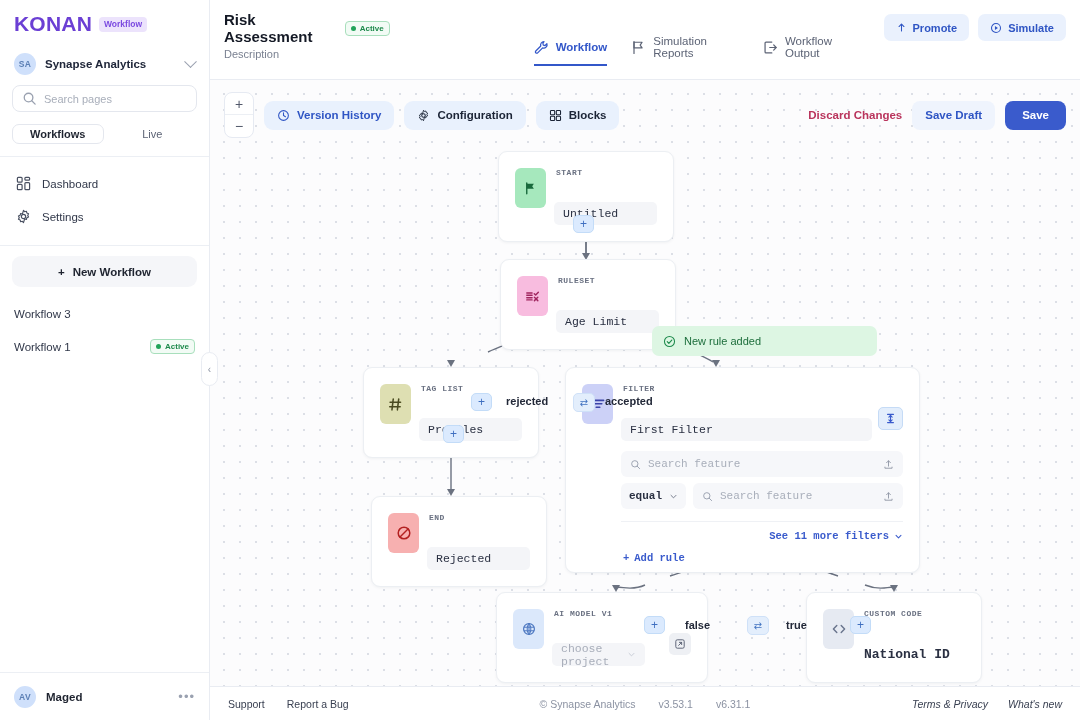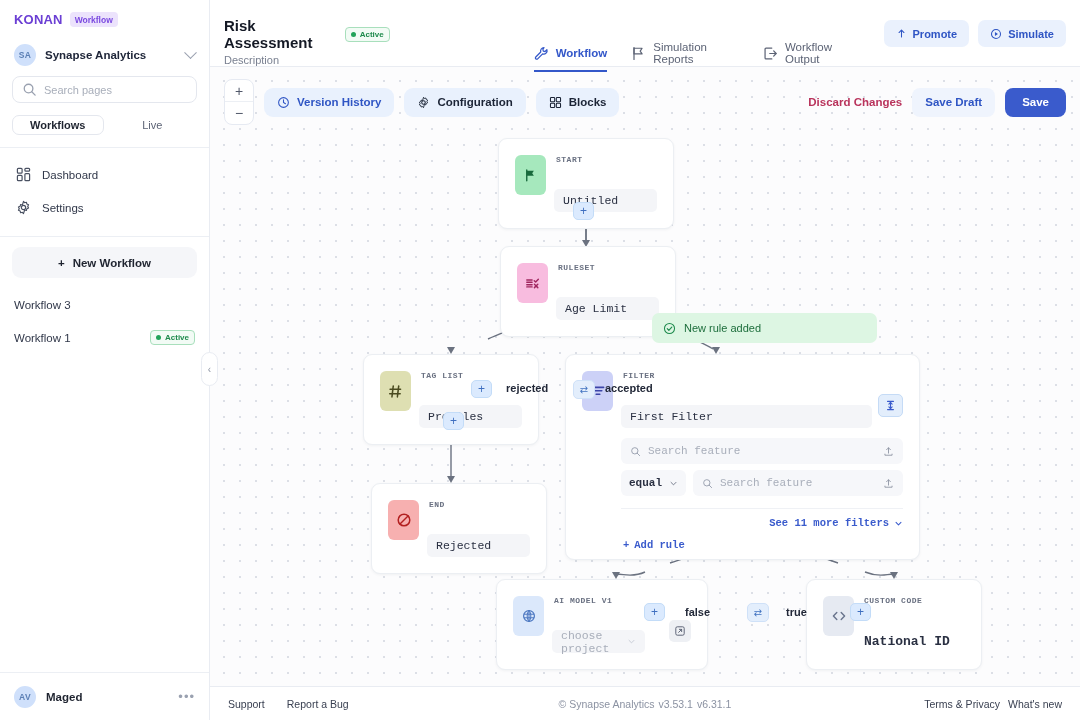--- a/index.html
+++ b/index.html
@@ -15,21 +15,21 @@
   
   .sidebar {
     width: 210px; height: 720px;
     background: #ffffff;
     border-right: 1px solid #e9ecf2;
     display: flex; flex-direction: column;
     position: relative;
   }
   .brand { display: flex; align-items: center; gap: 7px; padding: 12px 14px 10px 14px; }
   .brand-name {
-    font-size: 13px; font-weight: 700; letter-spacing: .2px;
+    font-size: 21px; font-weight: 700; letter-spacing: .2px;
     color: #6b3fd4;
   }
   .brand-chip {
     font-size: 8.5px; font-weight: 700; color: #7b4ae0;
     background: #ece3fc; border-radius: 4px; padding: 2.5px 5px;
   }
   .org-row {
     display: flex; align-items: center; gap: 9px;
     padding: 7px 14px 10px 14px; cursor: pointer;
   }
@@ -109,22 +109,22 @@
     width: 17px; height: 34px; border-radius: 9px;
     background: #fff; border: 1px solid #e9ecf2;
     display: flex; align-items: center; justify-content: center;
     font-size: 10px; color: #8d94a3; cursor: pointer; z-index: 40;
   }
 
   
   .main { flex: 1; position: relative; display: flex; flex-direction: column; height: 720px; }
 
   .topbar {
-    height: 67px; background: #fff; border-bottom: 1px solid #e9ecf2;
-    display: flex; align-items: flex-start; padding: 17px 14px 0 14px;
+    height: 80px; background: #fff; border-bottom: 1px solid #e9ecf2;
+    display: flex; align-items: flex-start; padding: 11px 14px 0 14px;
     position: relative; z-index: 30; gap: 24px;
   }
   .title-wrap { display: flex; flex-direction: column; gap: 3px; }
   .title-row { display: flex; align-items: center; gap: 8px; }
   .title { font-size: 15px; font-weight: 700; color: #141925; }
   .subtitle { font-size: 11px; color: #7a8191; }
 
   .tabs { display: flex; align-items: flex-end; gap: 24px; margin-left: 120px; height: 55px; }
   .tab {
     display: flex; align-items: center; gap: 7px; height: 36px;
@@ -275,23 +275,23 @@
     display: flex; align-items: center; justify-content: center; cursor: pointer;
     flex: 0 0 22px; align-self: center;
   }
 
   .footer {
     height: 34px; background: #fff; border-top: 1px solid #e9ecf2;
     display: flex; align-items: center; padding: 0 18px; font-size: 10.5px;
     color: #3a4152; gap: 22px; position: relative; z-index: 30;
   }
   .footer .mid { position: absolute; left: 0; right: 0; display: flex; justify-content: center;
-                 gap: 4px; color: #8b92a2; pointer-events: none; }
+                 gap: 23px; color: #8b92a2; pointer-events: none; }
   .footer .mid span { pointer-events: auto; }
-  .footer .right { margin-left: auto; display: flex; gap: 8px; }
+  .footer .right { margin-left: auto; display: flex; gap: 20px; font-style: italic; }
   .footer span { cursor: pointer; }
   svg { display: block; overflow: visible; }
   .edges { position: absolute; inset: 0; z-index: 5; pointer-events: none; }
 </style>
 </head>
 <body>
 
 <div class="app">
 
   <aside class="sidebar">

